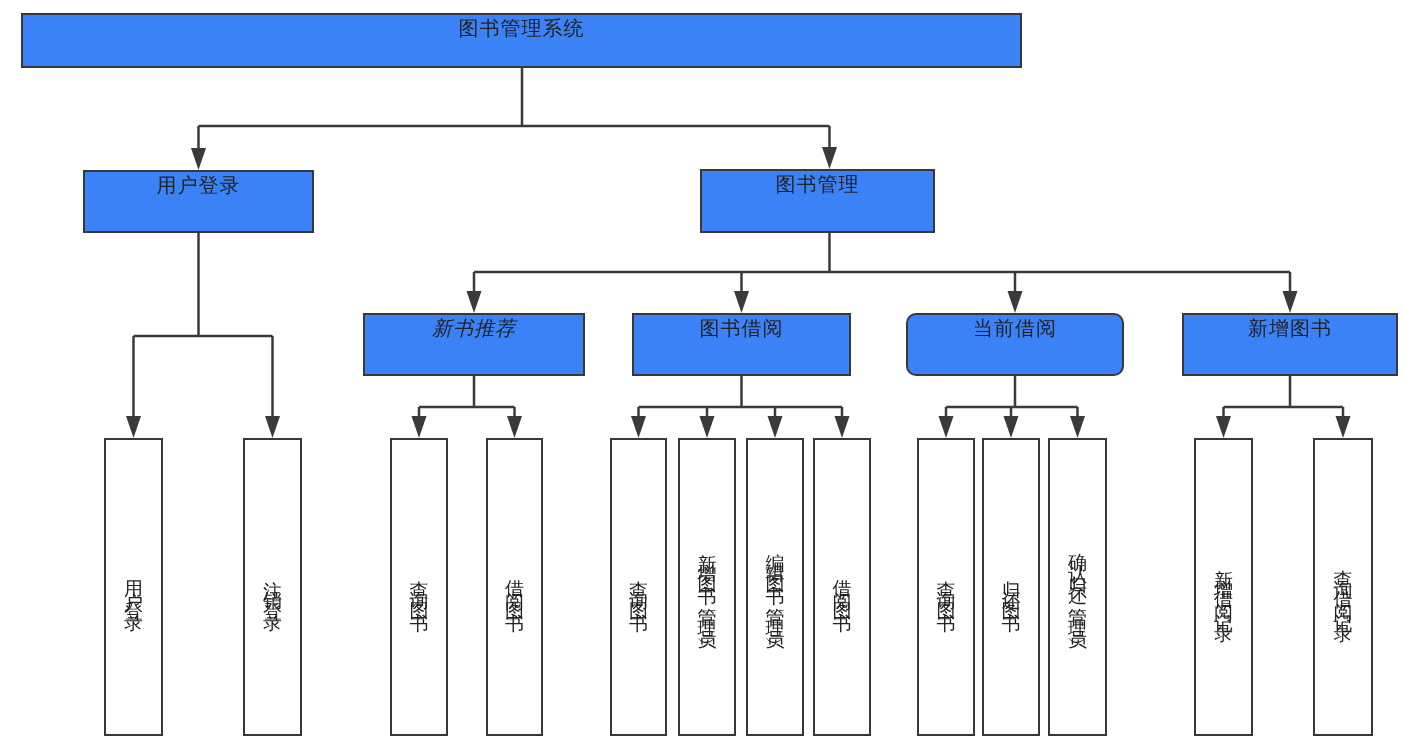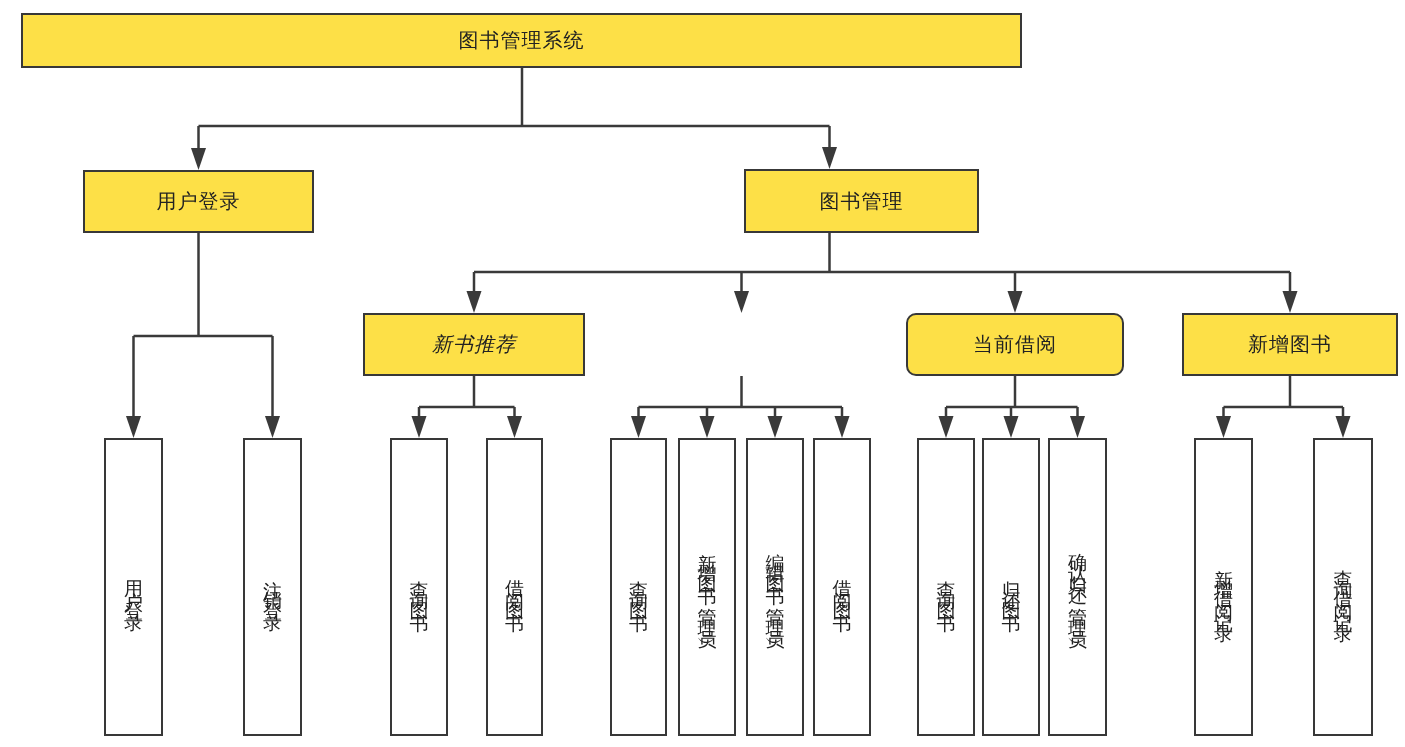--- a/index.html
+++ b/index.html
@@ -18,23 +18,22 @@
   #connectors {
     position: absolute;
     left: 0;
     top: 0;
     z-index: 1;
   }
   .hbox {
     position: absolute;
     box-sizing: border-box;
     border: 2px solid #383838;
-    background: #fde047;
+    background: #3b82f6;
     display: flex;
-    align-items: center;
     justify-content: center;
     font-size: 20px;
     color: #222222;
     letter-spacing: 1px;
     z-index: 2;
   }
   .vbox {
     position: absolute;
     box-sizing: border-box;
     border: 2px solid #383838;
@@ -124,26 +123,29 @@
       <polygon points="1335.5,416 1350.5,416 1343,438" fill="#3a3a3a"></polygon>
     </svg>
 
   <div class="hbox" style="left:21px; top:13px; width:1001px; height:55px;">
     <span>图书管理系统</span>
   </div>
 
   <div class="hbox" style="left:83px; top:170px; width:231px; height:63px;">
     <span>用户登录</span>
   </div>
-  <div class="hbox" style="left:744px; top:169px; width:235px; height:64px;">
+  <div class="hbox" style="left:700px; top:169px; width:235px; height:64px;">
     <span>图书管理</span>
   </div>
 
   <div class="hbox" style="left:363px; top:313px; width:222px; height:63px;font-style:italic;">
     <span>新书推荐</span>
+  </div>
+  <div class="hbox" style="left:632px; top:313px; width:219px; height:63px;">
+    <span>图书借阅</span>
   </div>
   <div class="hbox" style="left:906px; top:313px; width:218px; height:63px;border-radius:10px;">
     <span>当前借阅</span>
   </div>
   <div class="hbox" style="left:1182px; top:313px; width:216px; height:63px;">
     <span>新增图书</span>
   </div>
 
   <div class="vbox" style="left:104px; width:59px;">
     <span class="vlabel">用户登录</span>

